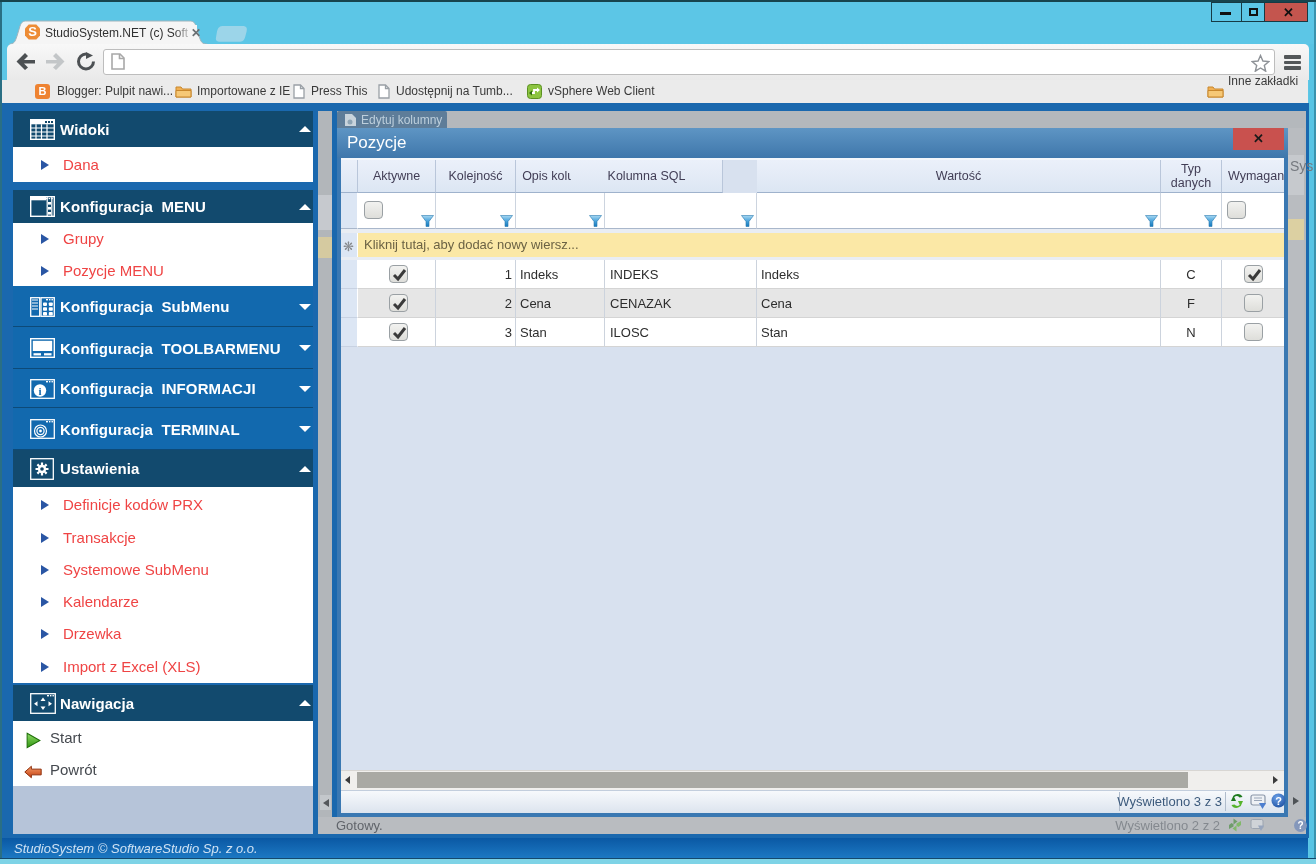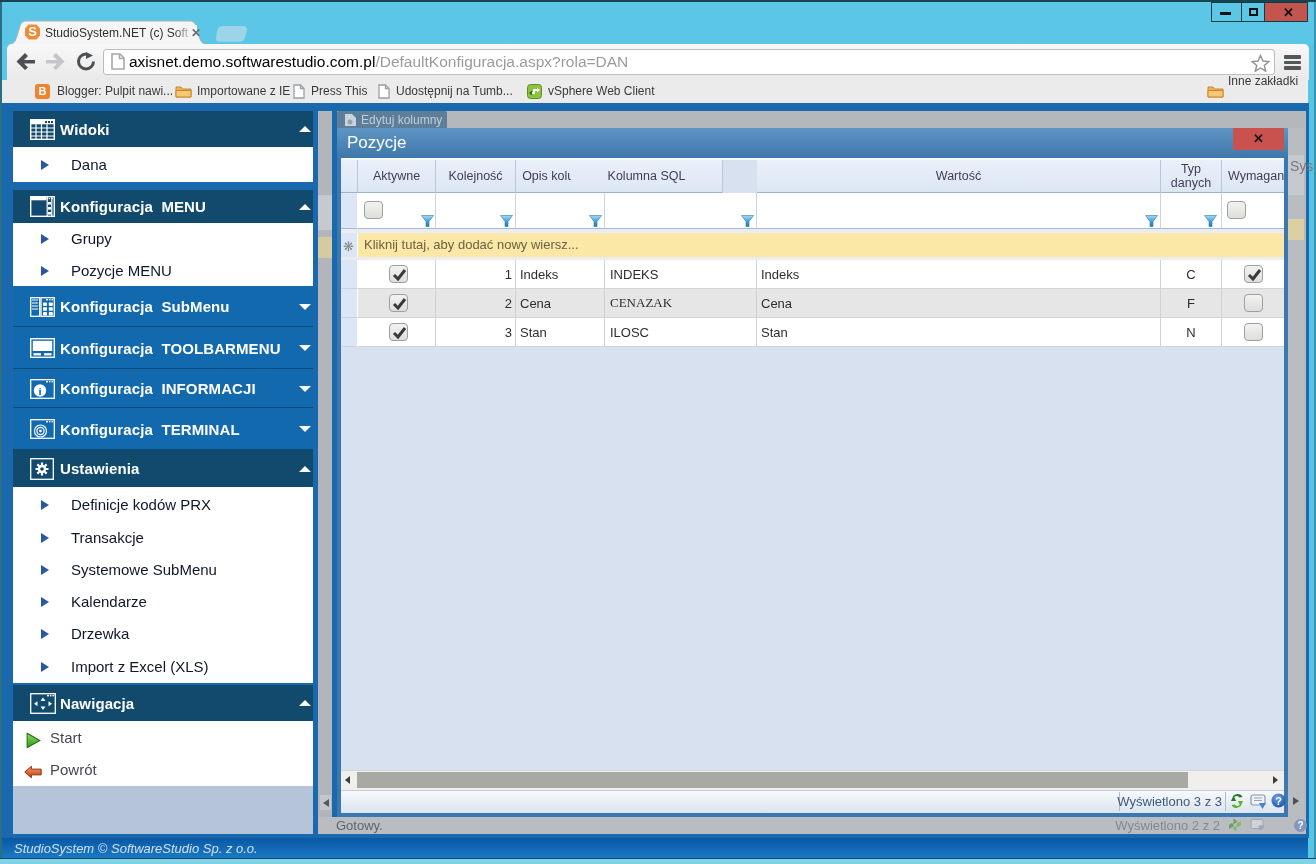--- a/index.html
+++ b/index.html
@@ -8,21 +8,21 @@
 #win { position:relative; width:1316px; height:864px; background:#5cc6e6; overflow:hidden; }
 .abs { position:absolute; }
 .shead { position:absolute; left:13px; width:300px; background:#124a6e; display:flex; align-items:center; }
 .sheadc { position:absolute; left:13px; width:300px; background:#1269ae; display:flex; align-items:center; box-shadow:0 -1px 0 #0d4a78 inset; }
 .sico { position:absolute; left:17px; }
 .stxt { position:absolute; left:47px; color:#fff; font-size:15px; font-weight:bold; letter-spacing:0.1px; }
 .arr-up { position:absolute; left:286px; width:0; height:0; border-left:6px solid transparent; border-right:6px solid transparent; border-bottom:6px solid #fff; }
 .arr-dn { position:absolute; left:286px; width:0; height:0; border-left:6px solid transparent; border-right:6px solid transparent; border-top:6px solid #fff; }
 .sitem { position:absolute; left:13px; width:300px; background:#fff; }
 .tri { position:absolute; left:28px; top:50%; margin-top:-5px; width:0; height:0; border-top:5px solid transparent; border-bottom:5px solid transparent; border-left:8px solid #2a56a4; }
-.itxt { position:absolute; left:58px; top:50%; margin-top:-9px; font-size:15px; color:#0f172a; }
+.itxt { position:absolute; left:50px; top:50%; margin-top:-9px; font-size:15px; color:#ef4444; }
 .hc { position:absolute; top:160px; height:33px; background:linear-gradient(#ebf0fa,#dce6f3); border-right:1px solid #b9c6da; border-bottom:1px solid #9fb2cc; display:flex; align-items:center; justify-content:center; font-size:12.5px; color:#413d55; text-align:center; line-height:14px; white-space:nowrap; overflow:hidden; }
 .fc { position:absolute; top:193px; height:36px; background:#fff; border-right:1px solid #ccd4df; border-bottom:1px solid #a9b7cb; }
 .dc { position:absolute; height:29px; background:#fff; border-right:1px solid #ccd3dd; border-bottom:1px solid #d4d4d4; font-size:13px; color:#2d2d2d; display:flex; align-items:center; }
 .dcg { background:#e6e6e6; }
 .ic { position:absolute; background:#dce6f4; border-right:1px solid #fff; border-bottom:1px solid #c8d2e2; }
 .cb { position:absolute; width:19px; height:18px; border:1px solid #9aa0a4; border-radius:4px; background:linear-gradient(#f2f2f0,#dededa); }
 .funnel { position:absolute; top:215px; }
 </style>
 </head>
 <body>
@@ -67,21 +67,20 @@
 <svg class="abs" style="left:76px;top:52px;" width="20" height="19" viewBox="0 0 20 19">
   <path d="M 10 2 A 7.5 7.5 0 1 0 17.5 9.5" fill="none" stroke="#4c5053" stroke-width="3"></path>
   <path d="M 10 0 L 10 7 L 17 3.5 Z" fill="#4c5053"></path>
 </svg>
 
 <div class="abs" style="left:103px;top:49px;width:1172px;height:26px;background:#fff;border:1px solid #bdbdbd;border-radius:3px;"></div>
 <svg class="abs" style="left:111px;top:53px;" width="14" height="17" viewBox="0 0 14 17">
   <path d="M 1 1 L 9 1 L 13 5 L 13 16 L 1 16 Z" fill="#fff" stroke="#a8a8a8" stroke-width="1.6"></path>
   <path d="M 8.5 1 L 8.5 5.5 L 13 5.5" fill="none" stroke="#a8a8a8" stroke-width="1.6"></path>
 </svg>
-<div class="abs" style="left:129px;top:53px;height:18px;font-size:15.5px;color:#000;white-space:nowrap;">axisnet.demo.softwarestudio.com.pl<span style="color:#9b9b9b;">/DefaultKonfiguracja.aspx?rola=DAN</span></div>
 <svg class="abs" style="left:1251px;top:54px;" width="19" height="18" viewBox="0 0 19 18">
   <path d="M 9.5 1.5 L 11.9 7 L 17.8 7.5 L 13.3 11.4 L 14.7 17.2 L 9.5 14 L 4.3 17.2 L 5.7 11.4 L 1.2 7.5 L 7.1 7 Z" fill="none" stroke="#8e9297" stroke-width="1.4"></path>
 </svg>
 
 <div class="abs" style="left:1284px;top:55px;width:17px;height:3.5px;background:#535759;border-radius:1px;"></div>
 <div class="abs" style="left:1284px;top:60.5px;width:17px;height:3.5px;background:#535759;border-radius:1px;"></div>
 <div class="abs" style="left:1284px;top:66px;width:17px;height:3.5px;background:#535759;border-radius:1px;"></div>
 
 <div class="abs" style="left:2px;top:80px;width:1306px;height:23px;background:#ebebeb;"></div>
 <div id="bookmarks">
@@ -416,21 +415,21 @@
             <path d="M 4 9 L 8 13 L 15 4" fill="none" stroke="#3a3a3a" stroke-width="3"></path>
           </svg></div>
     <div class="cb" style="left:1244px;top:265px;"><svg width="19" height="18" viewBox="0 0 19 18">
             <path d="M 4 9 L 8 13 L 15 4" fill="none" stroke="#3a3a3a" stroke-width="3"></path>
           </svg></div>
 
     <div class="ic" style="left:341px;top:289px;width:17px;height:29px;"></div>
     <div class="dc dcg" style="left:358px;top:289px;width:78px;"></div>
     <div class="dc dcg" style="left:436px;top:289px;width:80px;justify-content:flex-end;padding-right:3px;">2</div>
     <div class="dc dcg" style="left:516px;top:289px;width:89px;padding-left:4px;">Cena</div>
-    <div class="dc dcg" style="left:605px;top:289px;width:152px;padding-left:5px;font-family:Liberation Serif, serif;">CENAZAK</div>
+    <div class="dc dcg" style="left:605px;top:289px;width:152px;padding-left:5px;">CENAZAK</div>
     <div class="dc dcg" style="left:757px;top:289px;width:404px;padding-left:4px;">Cena</div>
     <div class="dc dcg" style="left:1161px;top:289px;width:61px;justify-content:center;">F</div>
     <div class="dc dcg" style="left:1222px;top:289px;width:62px;border-right:none;"></div>
     <div class="cb" style="left:389px;top:294px;"><svg width="19" height="18" viewBox="0 0 19 18">
             <path d="M 4 9 L 8 13 L 15 4" fill="none" stroke="#3a3a3a" stroke-width="3"></path>
           </svg></div>
     <div class="cb" style="left:1244px;top:294px;"></div>
 
     <div class="ic" style="left:341px;top:318px;width:17px;height:29px;"></div>
     <div class="dc" style="left:358px;top:318px;width:78px;"></div>

